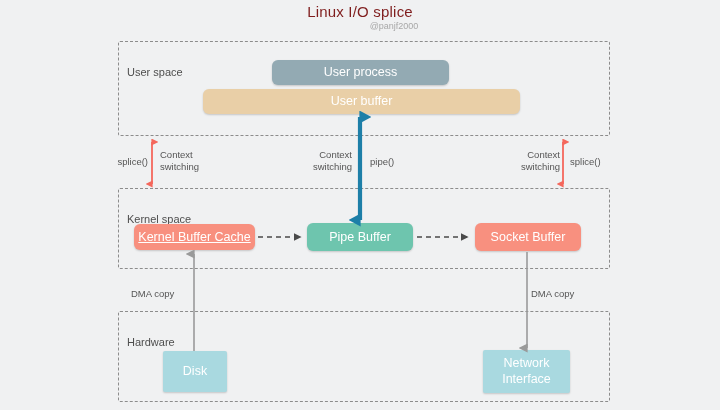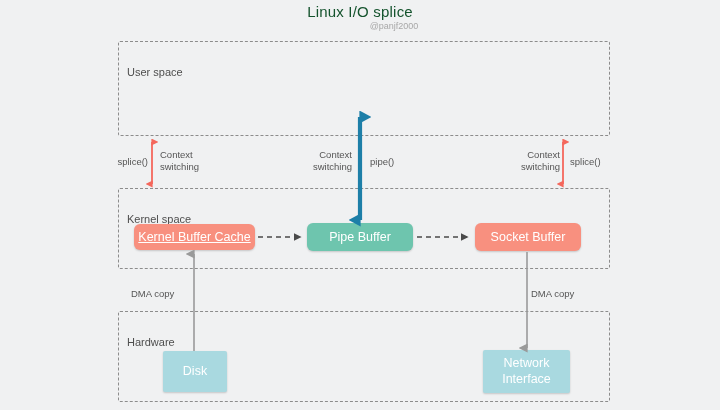--- a/index.html
+++ b/index.html
@@ -18,21 +18,21 @@
     width: 720px;
     height: 410px;
   }
   .abs { position: absolute; }
 
   
   #title {
     left: 0; top: 3px; width: 720px;
     text-align: center;
     font-size: 15px;
-    color: #14532d;
+    color: #7f1d1d;
     letter-spacing: 0.2px;
   }
   #subtitle {
     left: 0; top: 21px; width: 720px;
     text-align: center;
     font-size: 9px;
     color: #a8a8a8;
     margin-left: 34px;
   }
 
@@ -91,21 +91,27 @@
 
 <div id="stage">
 
   <div class="abs" id="title">Linux I/O splice</div>
   <div class="abs" id="subtitle">@panjf2000</div>
 
   <div class="abs section" style="left:118px; top:41px; width:490px; height:93px;">
     <div class="abs section-label">User space</div>
   </div>
 
-
+  <div class="abs node" style="left:272px; top:60px; width:177px; height:25px; background:#93aab3;">
+    <span>User process</span>
+  </div>
+
+  <div class="abs node" style="left:203px; top:89px; width:317px; height:25px; background:#e9cfa7;">
+    <span>User buffer</span>
+  </div>
 
   <div class="abs section" style="left:118px; top:188px; width:490px; height:79px;">
     <div class="abs section-label">Kernel space</div>
   </div>
 
   <div class="abs node" style="left:134px; top:224px; width:121px; height:26px; background:#f8907f;text-decoration:underline;">
     <span>Kernel Buffer Cache</span>
   </div>
 
   <div class="abs node" style="left:307px; top:223px; width:106px; height:28px; background:#6ec5ae;">

